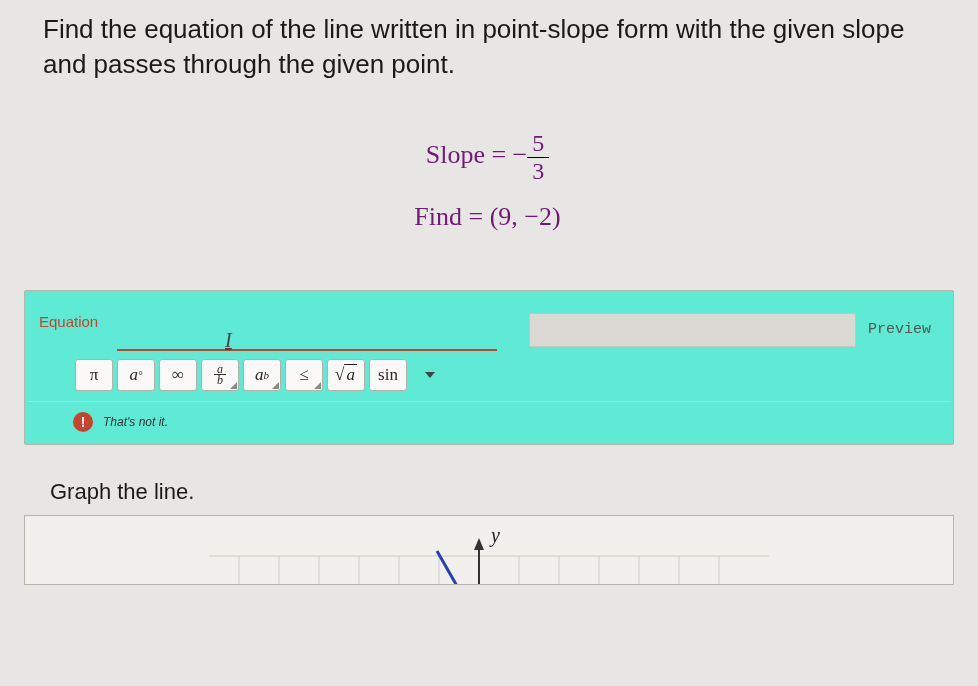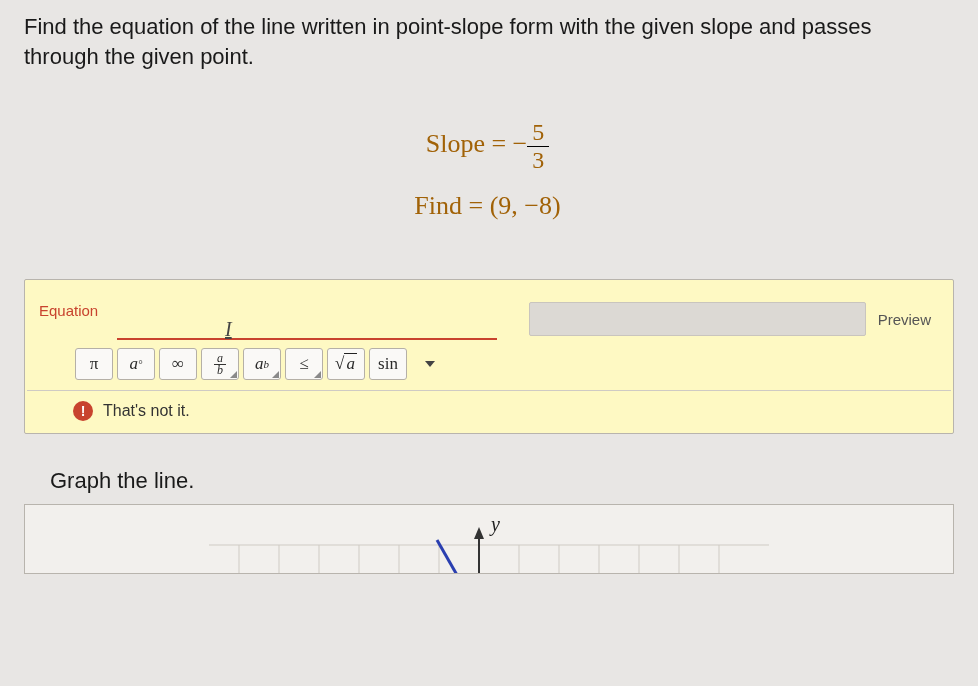--- a/index.html
+++ b/index.html
@@ -5,32 +5,32 @@
     * { margin: 0; padding: 0; box-sizing: border-box; }
     body {
       font-family: Arial, sans-serif;
       background: #e8e6e4;
       width: 978px;
       height: 686px;
       overflow: hidden;
       position: relative;
     }
     .question-text {
-      padding: 12px 28px 0 24px;
-      font-size: 22px;
+      padding: 12px 28px 0 43px;
+      font-size: 26px;
       line-height: 1.35;
       color: #1a1a1a;
       font-weight: 400;
     }
     .math-display {
       text-align: center;
       padding: 30px 3px 10px 0;
       font-family: 'Times New Roman', serif;
       font-size: 26px;
-      color: #a16207;
+      color: #701a75;
     }
     .math-line {
       margin: 18px 0;
     }
     .frac {
       display: inline-block;
       vertical-align: middle;
       text-align: center;
       font-size: 24px;
     }
@@ -41,21 +41,21 @@
       line-height: 1.1;
     }
     .frac .den {
       display: block;
       padding: 0 5px;
       line-height: 1.1;
     }
     .answer-panel {
       margin: 30px 24px 0 24px;
       border: 1px solid #b8b4ad;
-      background: #fef9c3;
+      background: #5eead4;
       border-radius: 2px;
       position: relative;
       height: 155px;
     }
     .equation-row {
       display: flex;
       align-items: flex-start;
       padding: 20px 14px 0 14px;
       gap: 0;
     }
@@ -91,20 +91,21 @@
       text-decoration: underline;
       text-decoration-style: solid;
     }
     .preview-wrap {
       flex: 1;
       display: flex;
       align-items: center;
       gap: 12px;
       margin-left: 32px;
       margin-top: 2px;
+      font-family: Liberation Mono, monospace;
     }
     .preview-box {
       flex: 1;
       height: 34px;
       background: #dcd9d4;
       border: 1px solid #c9c5be;
       border-radius: 2px;
     }
     .preview-label {
       color: #555;
@@ -187,21 +188,22 @@
       border-radius: 50%;
       color: #fff;
       display: flex;
       align-items: center;
       justify-content: center;
       font-weight: bold;
       font-size: 14px;
     }
     .feedback-text {
       color: #333;
-      font-size: 16px;
+      font-size: 12px;
+      font-style: italic;
     }
     .graph-heading {
       padding: 34px 0 0 28px;
       font-size: 22px;
       color: #1a1a1a;
       margin-left: 22px;
     }
     .graph-panel {
       margin: 10px 24px 0 24px;
       border: 1px solid #b8b4ad;
@@ -223,21 +225,21 @@
 <div class="question-text">Find the equation of the line written in point-slope form with the given slope and passes through the given point.</div>
 
 <div class="math-display">
   <div class="math-line">
     <span>Slope</span> = −<span class="frac">
       <span class="num">5</span>
       <span class="den">3</span>
     </span>
   </div>
   <div class="math-line">
-    <span>Find</span> = <span>(9, −8)</span>
+    <span>Find</span> = <span>(9, −2)</span>
   </div>
 </div>
 
 <div class="answer-panel">
   <div class="equation-row">
     <div class="equation-label">Equation</div>
     <div class="equation-input-wrap">
       <input class="equation-input" type="text" value="" style="">
       <span class="cursor-mark">I</span>
     </div>

